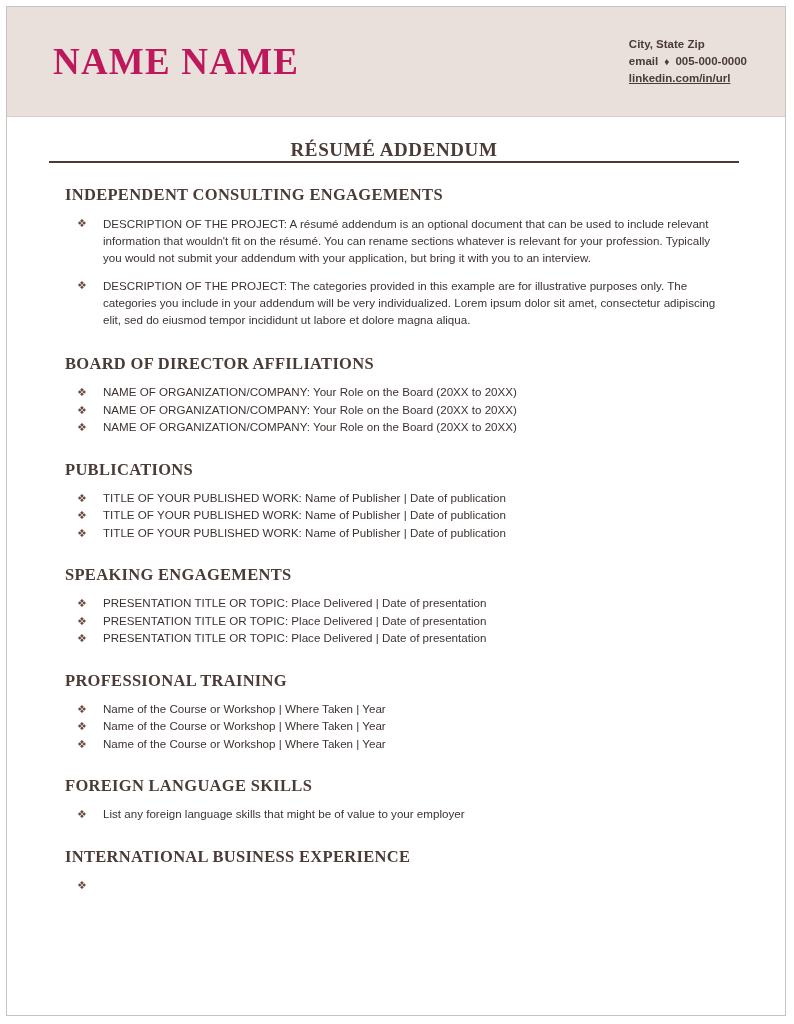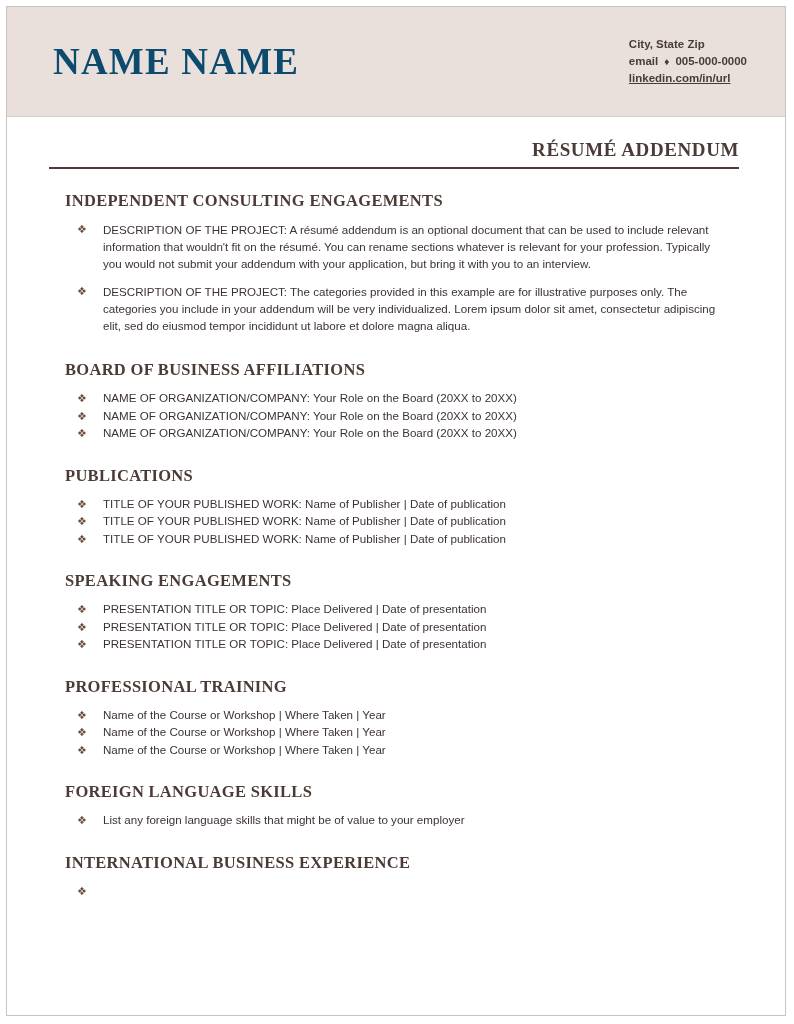--- a/index.html
+++ b/index.html
@@ -34,21 +34,21 @@
     align-items: center;
     justify-content: space-between;
     padding: 0 38px 0 46px;
     border-bottom: 1px solid #d6cdc9;
   }
   .name {
     font-family: "Liberation Serif", serif;
     font-size: 37px;
     font-weight: bold;
     letter-spacing: 1.2px;
-    color: #0c4a6e;
+    color: #be185d;
     white-space: nowrap;
   }
   .contact {
     text-align: left;
     font-family: "Liberation Sans", sans-serif;
     font-size: 11.5px;
     font-weight: bold;
     color: #4a3b36;
     line-height: 17px;
   }
@@ -59,26 +59,25 @@
   .contact a {
     color: #4a3b36;
     text-decoration: underline;
   }
 
   .body-area {
     padding: 22px 46px 0 42px;
   }
 
   .doc-title {
-    text-align: right;
+    text-align: center;
     font-size: 19px;
     font-weight: bold;
     letter-spacing: 0.6px;
     color: #4a3b36;
-    padding-bottom: 6px;
   }
   .title-rule {
     border-bottom: 2.5px solid #4a3b36;
     margin: 0 0 22px 0;
   }
 
   .section {
     margin-bottom: 6px;
   }
   .section-title {
@@ -147,21 +146,21 @@
 
     <div class="section">
       <h2 class="section-title">INDEPENDENT CONSULTING ENGAGEMENTS</h2>
       <ul class="bullets para">
         <li><span class="bullet-glyph">❖</span><span>DESCRIPTION OF THE PROJECT: A résumé addendum is an optional document that can be used to include relevant information that wouldn't fit on the résumé. You can rename sections whatever is relevant for your profession. Typically you would not submit your addendum with your application, but bring it with you to an interview.</span></li>
         <li><span class="bullet-glyph">❖</span><span>DESCRIPTION OF THE PROJECT: The categories provided in this example are for illustrative purposes only. The categories you include in your addendum will be very individualized. Lorem ipsum dolor sit amet, consectetur adipiscing elit, sed do eiusmod tempor incididunt ut labore et dolore magna aliqua.</span></li>
       </ul>
     </div>
 
     <div class="section sec-gap-lg">
-      <h2 class="section-title">BOARD OF BUSINESS AFFILIATIONS</h2>
+      <h2 class="section-title">BOARD OF DIRECTOR AFFILIATIONS</h2>
       <ul class="bullets tight indent-more">
         <li><span class="bullet-glyph">❖</span><span>NAME OF ORGANIZATION/COMPANY: Your Role on the Board (20XX to 20XX)</span></li>
         <li><span class="bullet-glyph">❖</span><span>NAME OF ORGANIZATION/COMPANY: Your Role on the Board (20XX to 20XX)</span></li>
         <li><span class="bullet-glyph">❖</span><span>NAME OF ORGANIZATION/COMPANY: Your Role on the Board (20XX to 20XX)</span></li>
       </ul>
     </div>
 
     <div class="section sec-gap-md">
       <h2 class="section-title">PUBLICATIONS</h2>
       <ul class="bullets tight indent-more">

